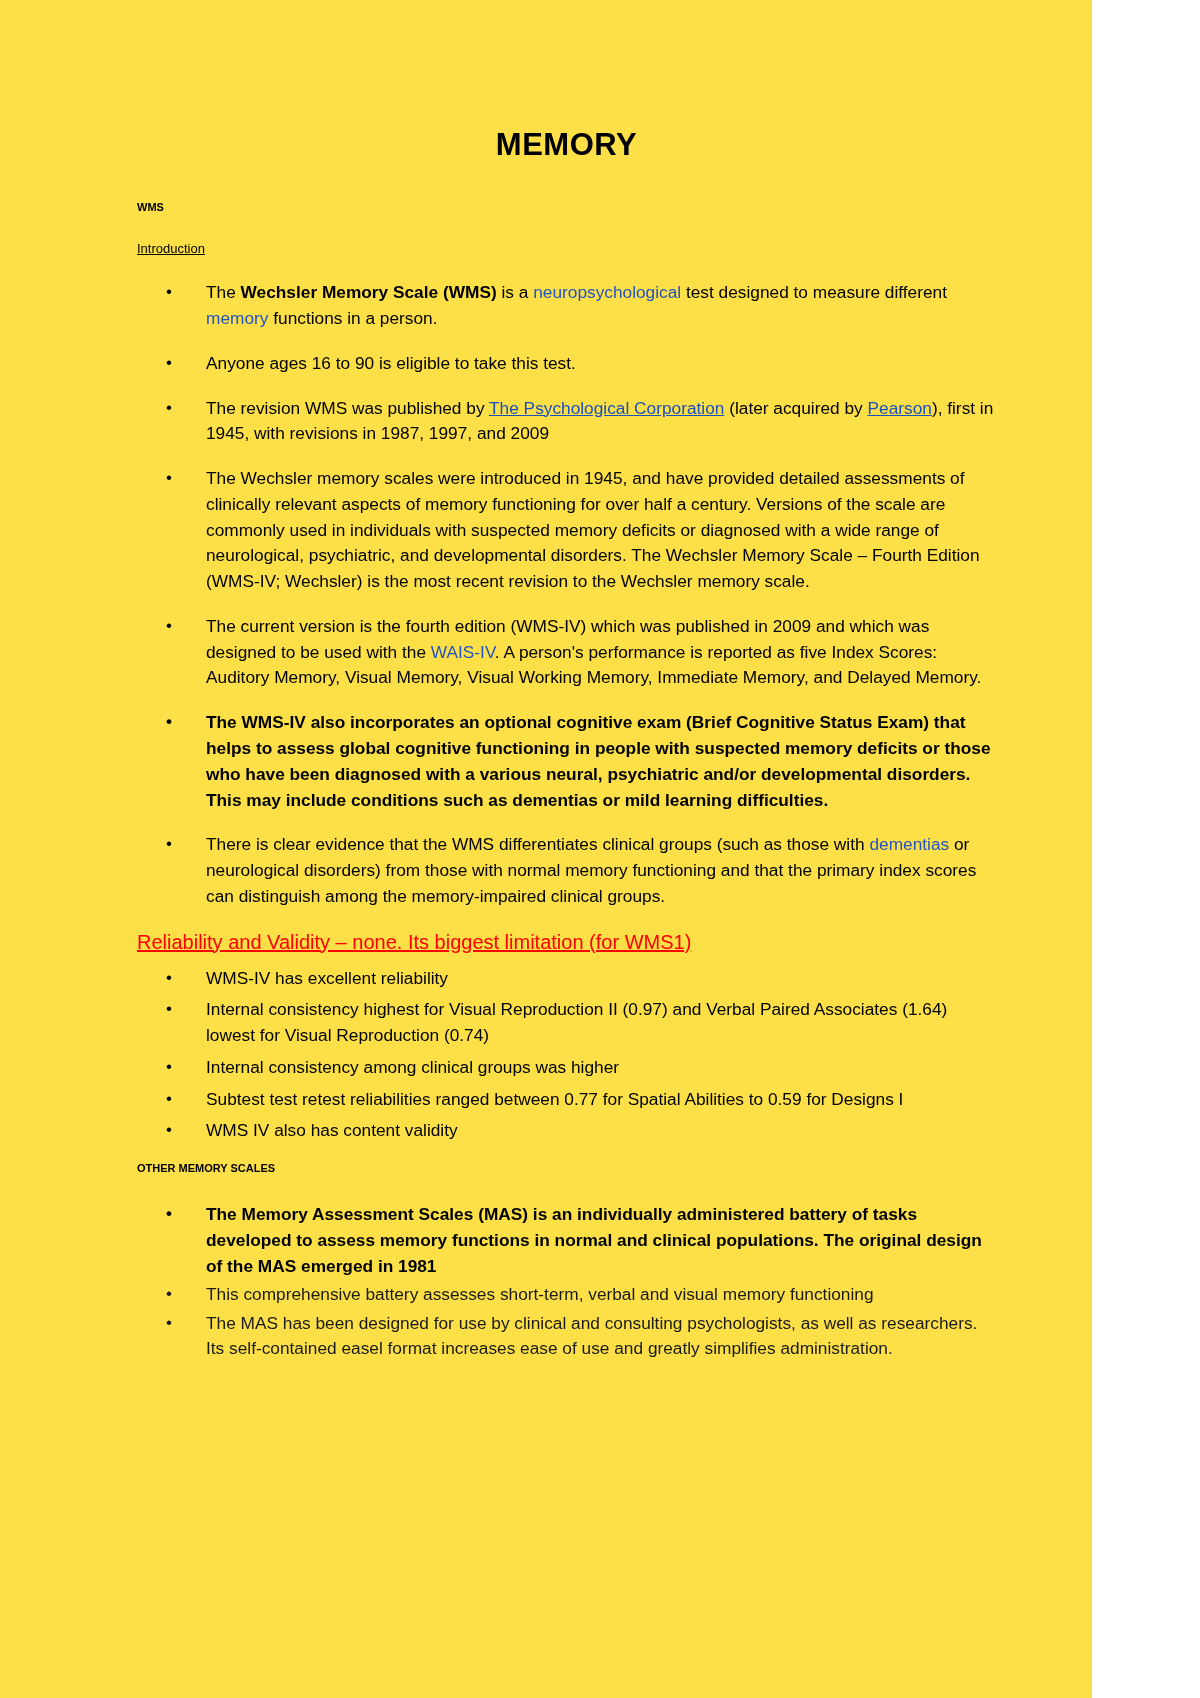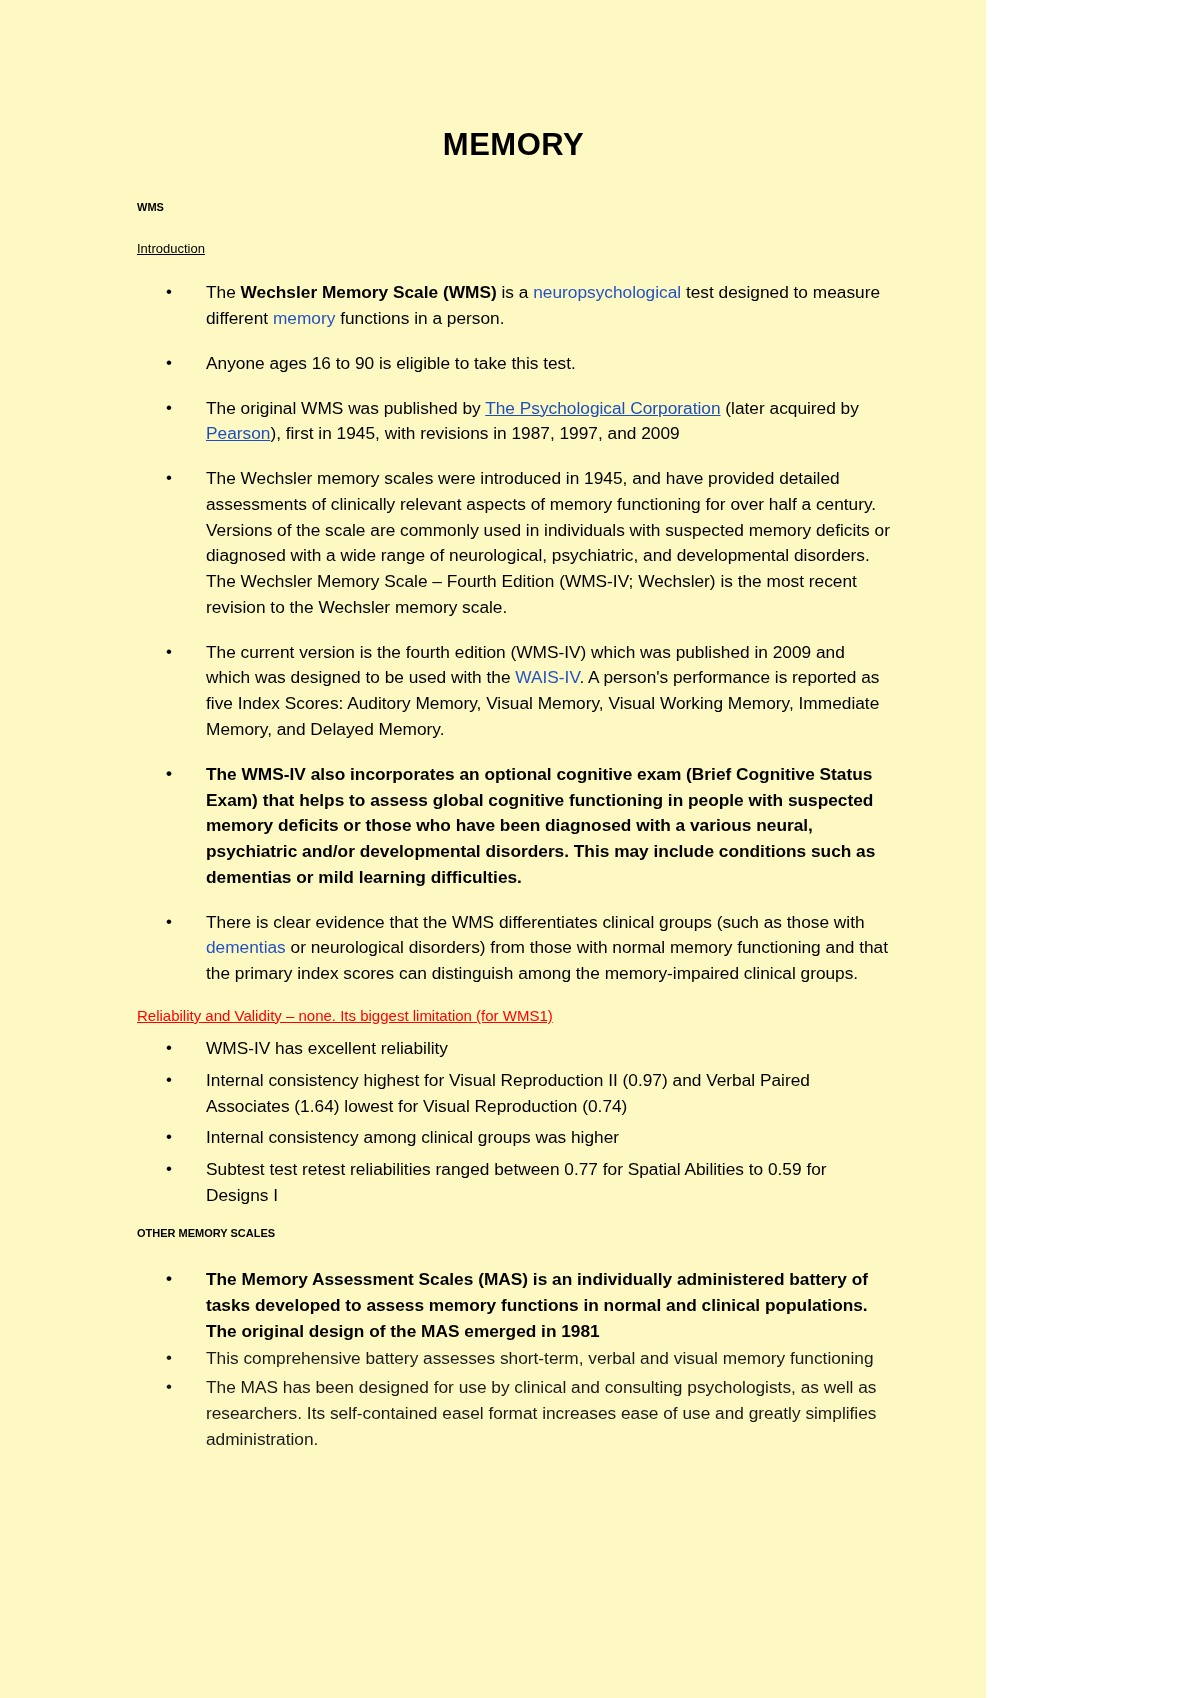--- a/index.html
+++ b/index.html
@@ -8,25 +8,25 @@
     background: #ffffff;
   }
   body {
     width: 1200px;
     min-height: 1698px;
     font-family: "Liberation Sans", sans-serif;
     color: #000000;
     -webkit-font-smoothing: antialiased;
   }
   .page {
-    width: 986px;
+    width: 1092px;
     min-height: 1698px;
     box-sizing: border-box;
     padding: 128px 96px 40px 137px;
-    background: #fef9c3;
+    background: #fde047;
     position: relative;
   }
   .doc-title {
     text-align: center;
     font-size: 31px;
     font-weight: bold;
     letter-spacing: 0.5px;
     margin: 0 0 38px 0;
     line-height: 1.1;
   }
@@ -37,21 +37,21 @@
     line-height: 1.3;
   }
   .sec-underline {
     font-size: 13px;
     font-weight: normal;
     text-decoration: underline;
     margin: 0 0 22px 0;
     line-height: 1.3;
   }
   .sec-red {
-    font-size: 15px;
+    font-size: 20px;
     font-weight: normal;
     color: #ff0000;
     text-decoration: underline;
     margin: 14px 0 10px 0;
     line-height: 1.35;
   }
   ul.blist {
     list-style: none;
     margin: 0;
     padding: 0;
@@ -109,38 +109,39 @@
 
   <div class="sec-label">WMS</div>
 
   <div class="sec-underline">Introduction</div>
 
   <ul class="blist">
     <li><span>The </span><span class="b">Wechsler Memory Scale (WMS)</span><span> is a </span><a class="lnk-plain" href="#">neuropsychological</a><span> test designed to measure different </span><a class="lnk-plain" href="#">memory</a><span> functions in a person.</span></li>
 
     <li><span>Anyone ages 16 to 90 is eligible to take this test.</span></li>
 
-    <li><span>The original WMS was published by </span><a class="lnk-ul" href="#">The Psychological Corporation</a><span> (later acquired by </span><a class="lnk-ul" href="#">Pearson</a><span>), first in 1945, with revisions in 1987, 1997, and 2009</span></li>
+    <li><span>The revision WMS was published by </span><a class="lnk-ul" href="#">The Psychological Corporation</a><span> (later acquired by </span><a class="lnk-ul" href="#">Pearson</a><span>), first in 1945, with revisions in 1987, 1997, and 2009</span></li>
 
     <li><span>The Wechsler memory scales were introduced in 1945, and have provided detailed assessments of clinically relevant aspects of memory functioning for over half a century. Versions of the scale are commonly used in individuals with suspected memory deficits or diagnosed with a wide range of neurological, psychiatric, and developmental disorders. The Wechsler Memory Scale – Fourth Edition (WMS-IV; Wechsler) is the most recent revision to the Wechsler memory scale.</span></li>
 
     <li><span>The current version is the fourth edition (WMS-IV) which was published in 2009 and which was designed to be used with the </span><a class="lnk-plain" href="#">WAIS-IV</a><span>. A person's performance is reported as five Index Scores: Auditory Memory, Visual Memory, Visual Working Memory, Immediate Memory, and Delayed Memory.</span></li>
 
     <li class="semi"><span> The WMS-IV also incorporates an optional cognitive exam (Brief Cognitive Status Exam) that helps to assess global cognitive functioning in people with suspected memory deficits or those who have been diagnosed with a various neural, psychiatric and/or developmental disorders. This may include conditions such as dementias or mild learning difficulties.</span></li>
 
     <li><span>There is clear evidence that the WMS differentiates clinical groups (such as those with </span><a class="lnk-plain" href="#">dementias</a><span> or neurological disorders) from those with normal memory functioning and that the primary index scores can distinguish among the memory-impaired clinical groups.</span></li>
   </ul>
 
   <div class="sec-red">Reliability and Validity – none. Its biggest limitation (for WMS1)</div>
 
   <ul class="blist tight">
     <li><span>WMS-IV has excellent reliability</span></li>
     <li><span>Internal consistency highest for Visual Reproduction II (0.97) and Verbal Paired Associates (1.64) lowest for Visual Reproduction (0.74)</span></li>
     <li><span>Internal consistency among clinical groups was higher</span></li>
     <li><span>Subtest test retest reliabilities ranged between 0.77 for Spatial Abilities to 0.59 for Designs I</span></li>
+    <li><span>WMS IV also has content validity</span></li>
   </ul>
 
   <div class="group-gap"></div>
 
   <div class="sec-label">OTHER MEMORY SCALES</div>
 
   <ul class="blist tight2">
     <li class="semi"><span>The Memory Assessment Scales (MAS) is an individually administered battery of tasks developed to assess memory functions in normal and clinical populations. The original design of the MAS emerged in 1981</span></li>
     <li class="light"><span>This comprehensive battery assesses short-term, verbal and visual memory functioning</span></li>
     <li class="light"><span> The MAS has been designed for use by clinical and consulting psychologists, as well as researchers. Its self-contained easel format increases ease of use and greatly simplifies administration.</span></li>

